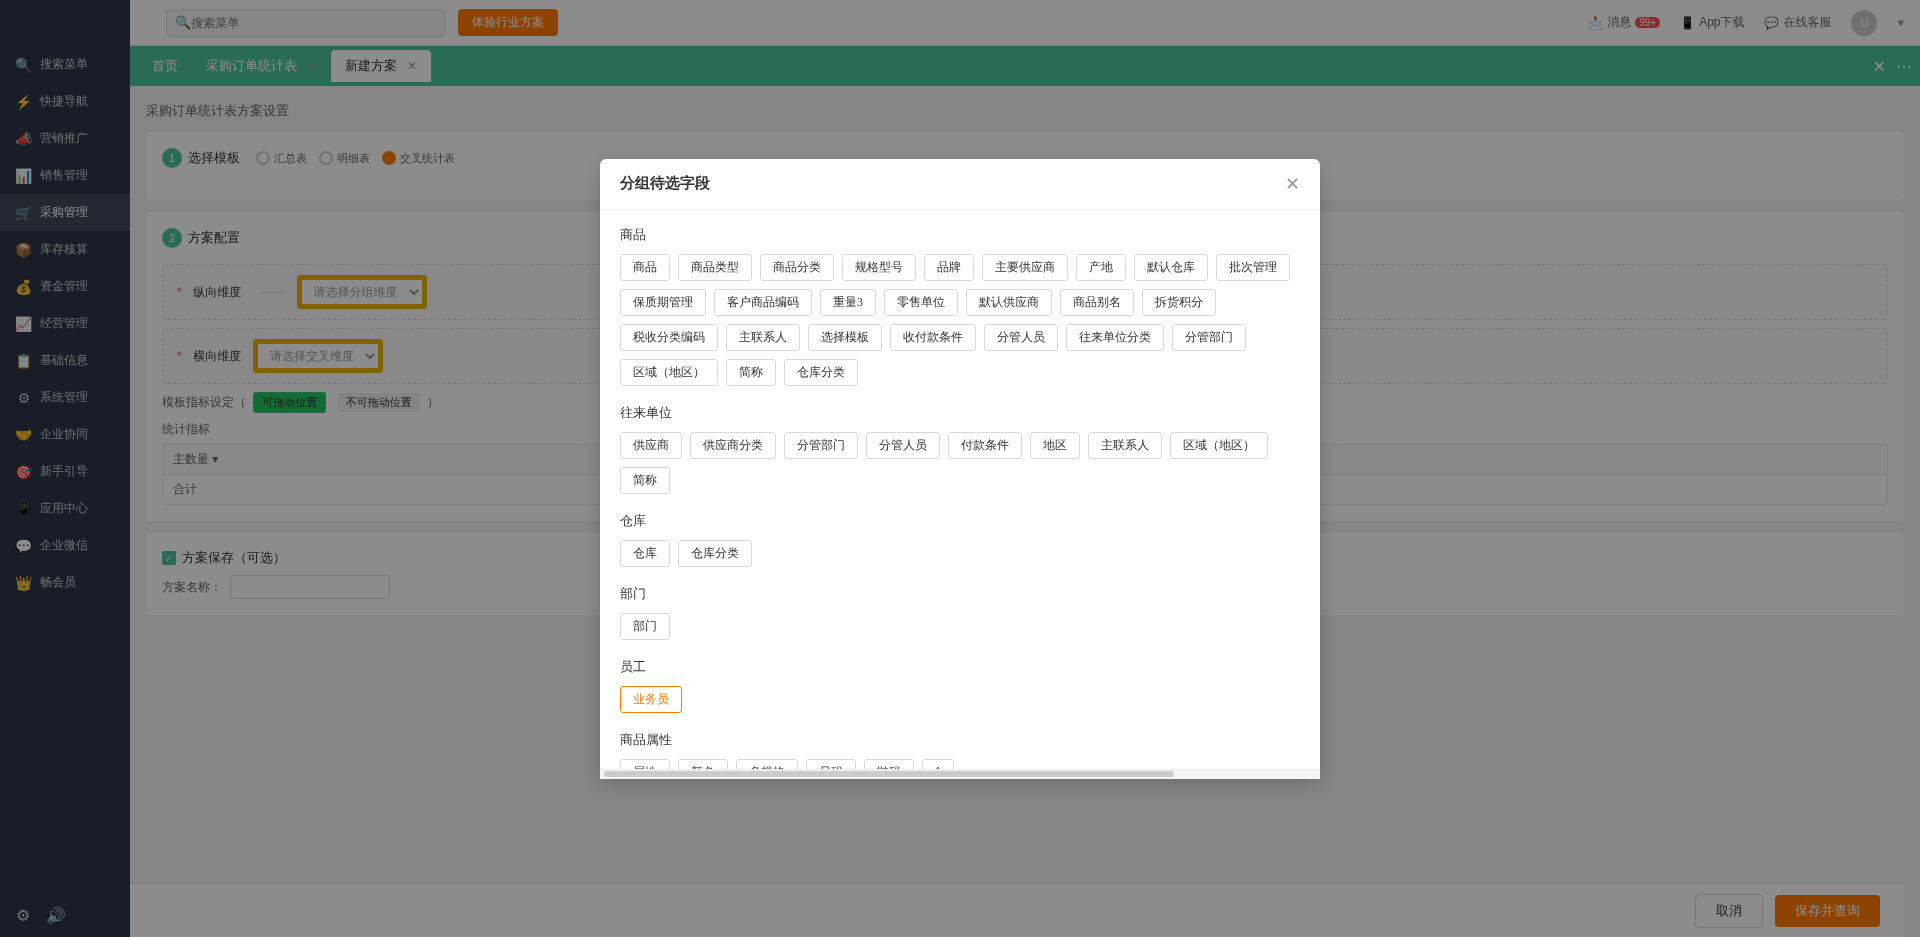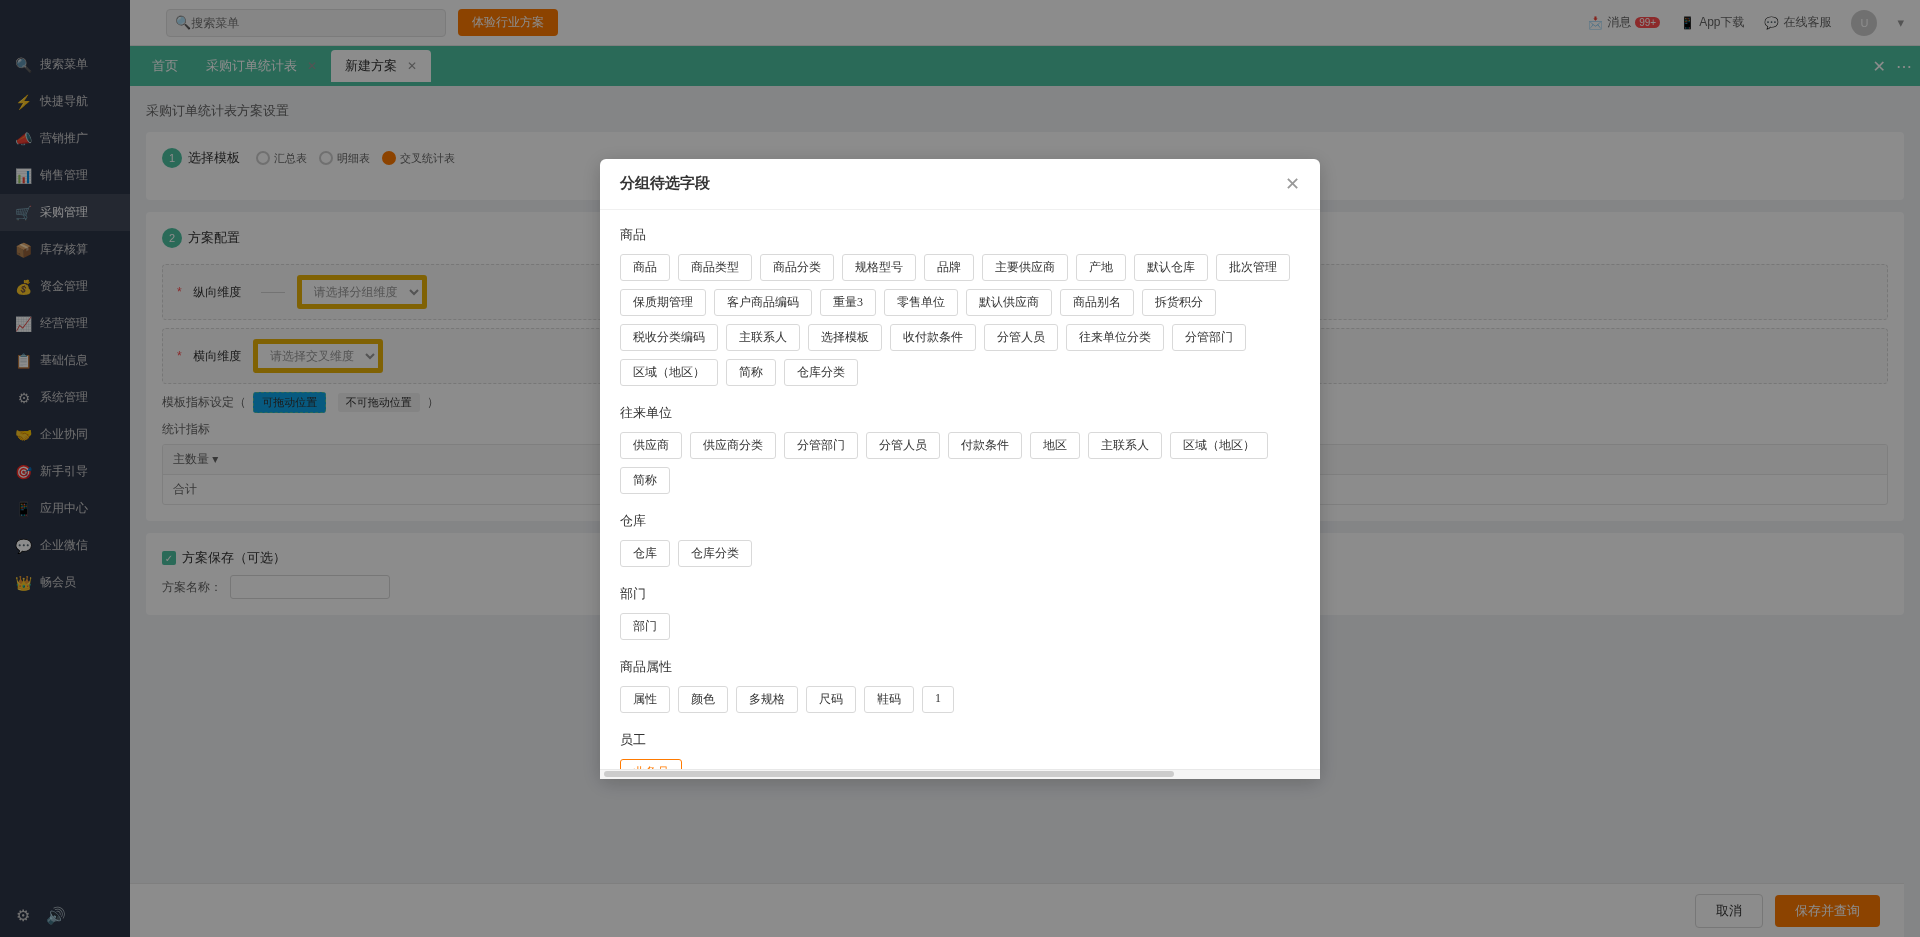--- a/index.html
+++ b/index.html
@@ -327,21 +327,21 @@
     .movable-section { font-size: 12px; color: #666; margin: 8px 0; }
     .position-tag {
       display: inline-block;
       background: #f0f0f0;
       border-radius: 3px;
       padding: 2px 8px;
       font-size: 11px;
       color: #333;
       margin: 0 4px;
     }
-    .position-tag.movable { border: 1px dashed #4dc1a1; background: #0ea5e9; }
+    .position-tag.movable { border: 1px dashed #4dc1a1; background: #22c55e; }
 
     .checkbox-row { display: flex; align-items: center; gap: 6px; font-size: 13px; }
     .checkbox-icon { width: 14px; height: 14px; background: #4dc1a1; border-radius: 2px; display: flex; align-items: center; justify-content: center; color: #fff; font-size: 10px; }
     .plan-name-input {
       border: 1px solid #d9d9d9;
       border-radius: 3px;
       padding: 4px 8px;
       font-size: 12px;
       width: 160px;
     }
@@ -610,36 +610,36 @@
             <div class="field-tag">仓库分类</div>
           </div>
         </div>
         <div class="field-section">
           <div class="field-section-title">部门</div>
           <div class="field-tags">
             <div class="field-tag">部门</div>
           </div>
         </div>
         <div class="field-section">
+          <div class="field-section-title">员工</div>
+          <div class="field-tags">
+            <div class="field-tag selected">业务员</div>
+          </div>
+        </div>
+        <div class="field-section">
           <div class="field-section-title">商品属性</div>
           <div class="field-tags">
             <div class="field-tag">属性</div>
             <div class="field-tag">颜色</div>
             <div class="field-tag">多规格</div>
             <div class="field-tag">尺码</div>
             <div class="field-tag">鞋码</div>
             <div class="field-tag">1</div>
           </div>
         </div>
-        <div class="field-section">
-          <div class="field-section-title">员工</div>
-          <div class="field-tags">
-            <div class="field-tag selected">业务员</div>
-          </div>
-        </div>
       </div>
     <div class="modal-scrollbar">
       <div class="modal-scrollbar-inner"></div>
     </div>
   </div>
 </div>
 
 <div class="bottom-bar">
   <button class="btn-cancel">取消</button>
   <button class="btn-save">保存并查询</button>

